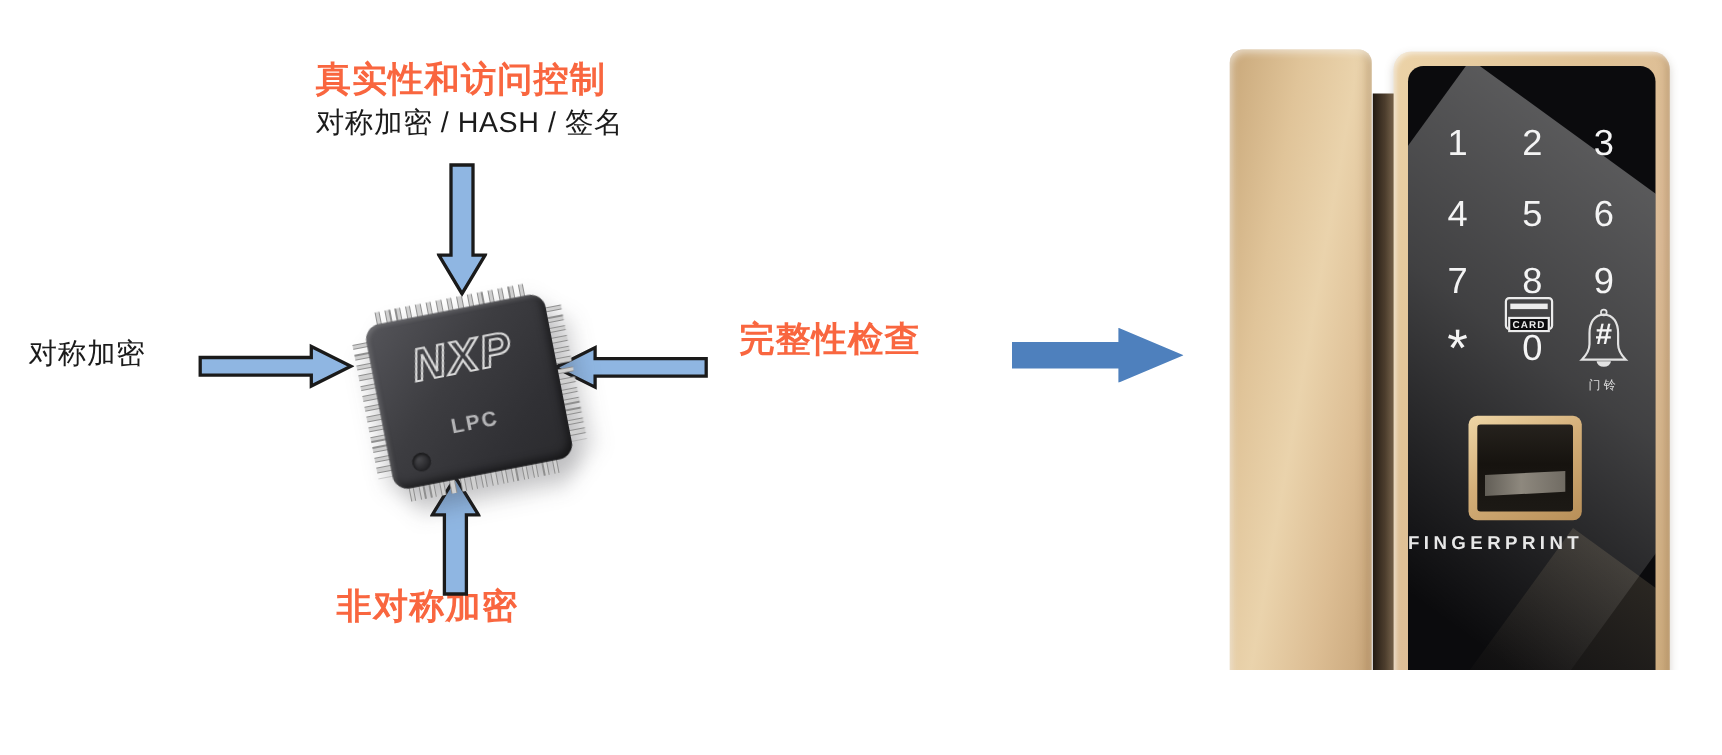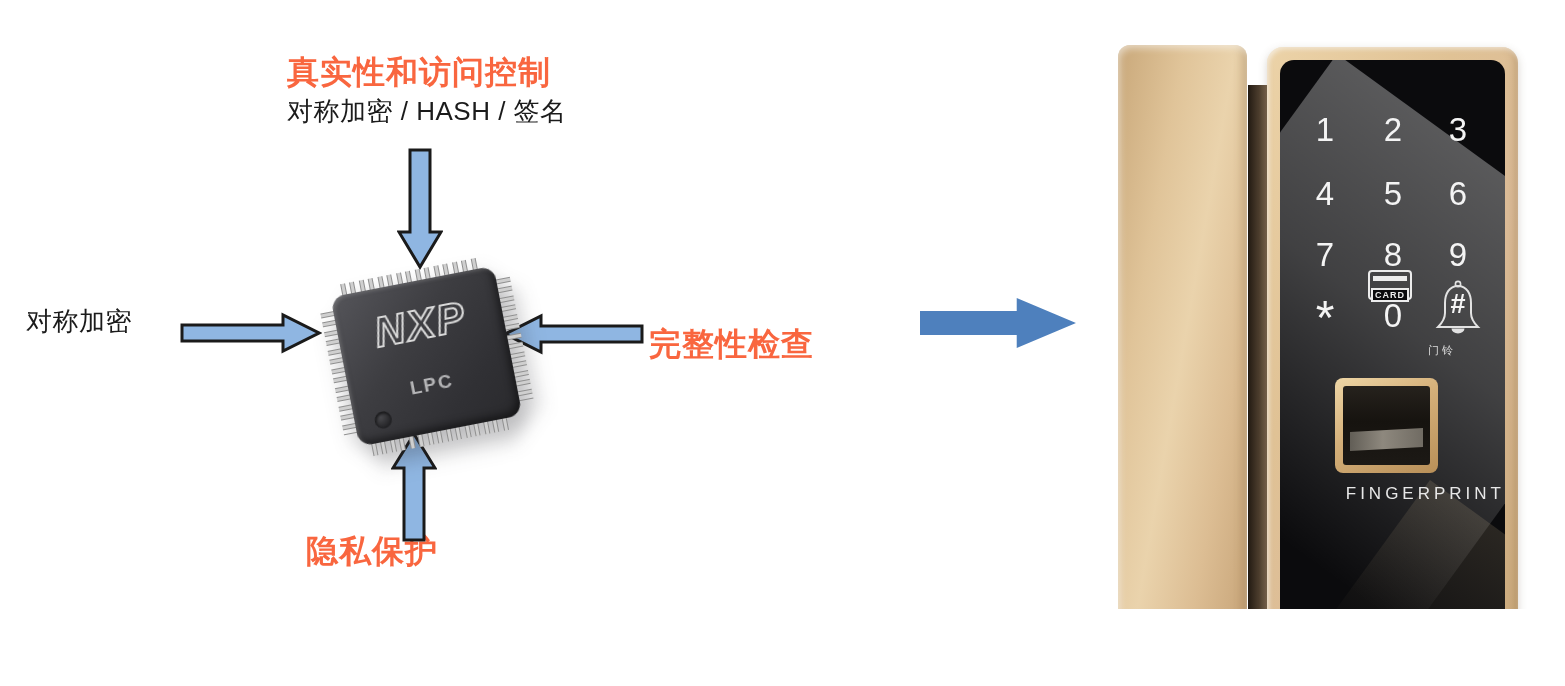--- a/index.html
+++ b/index.html
@@ -5,21 +5,21 @@
   html,body{margin:0;padding:0;background:#fff;}
   body{font-family:"Liberation Sans","DejaVu Sans",sans-serif;}
   .canvas{position:relative;width:1565px;height:609px;background:#fff;overflow:hidden;}
 
   
   .lbl{position:absolute;white-space:nowrap;}
   .lbl .t{font-size:32px;font-weight:800;color:var(--accent-orange);line-height:1.28;letter-spacing:1px;}
   .lbl .s{font-size:26px;font-weight:400;color:#1b1b1b;line-height:1.22;margin-top:3px;letter-spacing:0.5px;}
   .lbl-top{left:287px;top:52px;}
   .lbl-left{left:26px;top:303px;}
-  .lbl-right{left:649px;top:288px;margin-top:36px;}
+  .lbl-right{left:672px;top:288px;}
   .lbl-bottom{left:306px;top:531px;}
 
   
   .ar{position:absolute;}
   .ar polygon{fill:var(--arrow-fill);stroke:var(--arrow-stroke);stroke-width:3;stroke-linejoin:miter;}
   .ar-down{left:397px;top:148px;width:46px;height:122px;}
   .ar-up{left:391px;top:431px;width:46px;height:112px;}
   .ar-right{left:180px;top:312px;width:142px;height:42px;}
   .ar-left{left:502px;top:313px;width:142px;height:42px;}
 
@@ -67,29 +67,29 @@
   .key-star{font-size:48px;line-height:54px;height:50px;}
 
   .card-icon{position:absolute;left:88px;top:210px;width:44px;height:30px;border:2px solid #ececec;border-radius:4px;box-sizing:border-box;}
   .card-stripe{position:absolute;left:3px;right:3px;top:4px;height:5px;background:#ececec;}
   .card-label{position:absolute;left:50%;bottom:-4px;transform:translateX(-50%);padding:0 2px;
     border:2px solid #ececec;background:#0b0b0d;color:#ececec;font-size:9px;font-weight:700;letter-spacing:1px;line-height:10px;}
 
   .bell{position:absolute;left:154px;top:219px;width:48px;height:60px;}
   .bell svg{position:absolute;inset:0;width:100%;height:100%;}
   .bell-hash{position:absolute;left:0;top:10px;width:100%;text-align:center;color:#f4f4f4;font-size:27px;font-weight:700;}
-  .bell-label{position:absolute;left:148px;top:283px;width:60px;text-align:left;color:#dedede;font-size:11px;letter-spacing:3px;}
+  .bell-label{position:absolute;left:148px;top:283px;width:60px;text-align:center;color:#dedede;font-size:11px;letter-spacing:3px;}
 
   .fp{position:absolute;left:55px;top:318px;width:103px;height:95px;box-sizing:border-box;padding:8px;border-radius:8px;
     background:linear-gradient(150deg,#eed6a6 0%,#d4af79 45%,#b88f58 100%);}
   .fp-inner{position:relative;width:100%;height:100%;border-radius:3px;overflow:hidden;
     background:linear-gradient(180deg,#26221d 0%,#16130f 45%,#1c1915 100%);}
   .fp-band{position:absolute;left:8%;right:8%;top:56%;height:24%;opacity:.9;transform:skewY(-3deg);
     background:linear-gradient(90deg,#6a665e 0%,#9b958a 45%,#7a756c 100%);}
-  .fp-label{position:absolute;left:0;top:424px;width:100%;text-align:right;color:#e8e8e8;font-size:17px;font-weight:400;letter-spacing:4px;}
+  .fp-label{position:absolute;left:0;top:424px;width:100%;text-align:left;color:#e8e8e8;font-size:17px;font-weight:700;letter-spacing:4px;}
 
   .tab{position:absolute;bottom:-8px;width:28px;height:9px;border-radius:0 0 5px 5px;
     background:linear-gradient(180deg,#d3bb96,#a08963);box-shadow:inset 0 -2px 2px rgba(90,70,40,.5);}
   .tab1{left:88px;} .tab2{left:131px;}
 </style>
 </head>
 <body>
 
 <div class="canvas">
 
@@ -102,21 +102,21 @@
 
     <div class="lbl lbl-left">
       <div class="s">对称加密</div>
     </div>
 
     <div class="lbl lbl-right">
       <div class="t">完整性检查</div>
     </div>
 
     <div class="lbl lbl-bottom">
-      <div class="t">隐私保护</div>
+      <div class="t">非对称加密</div>
     </div>
 
     <svg class="ar ar-down" viewBox="0 0 46 122">
       <polygon points="13,2 33,2 33,84 44,84 23,119 2,84 13,84"></polygon>
     </svg>
     <svg class="ar ar-up" viewBox="0 0 46 112">
       <polygon points="23,3 44,37 33,37 33,109 13,109 13,37 2,37"></polygon>
     </svg>
     <svg class="ar ar-right" viewBox="0 0 142 42">
       <polygon points="2,13 103,13 103,3 139,21 103,39 103,29 2,29"></polygon>

